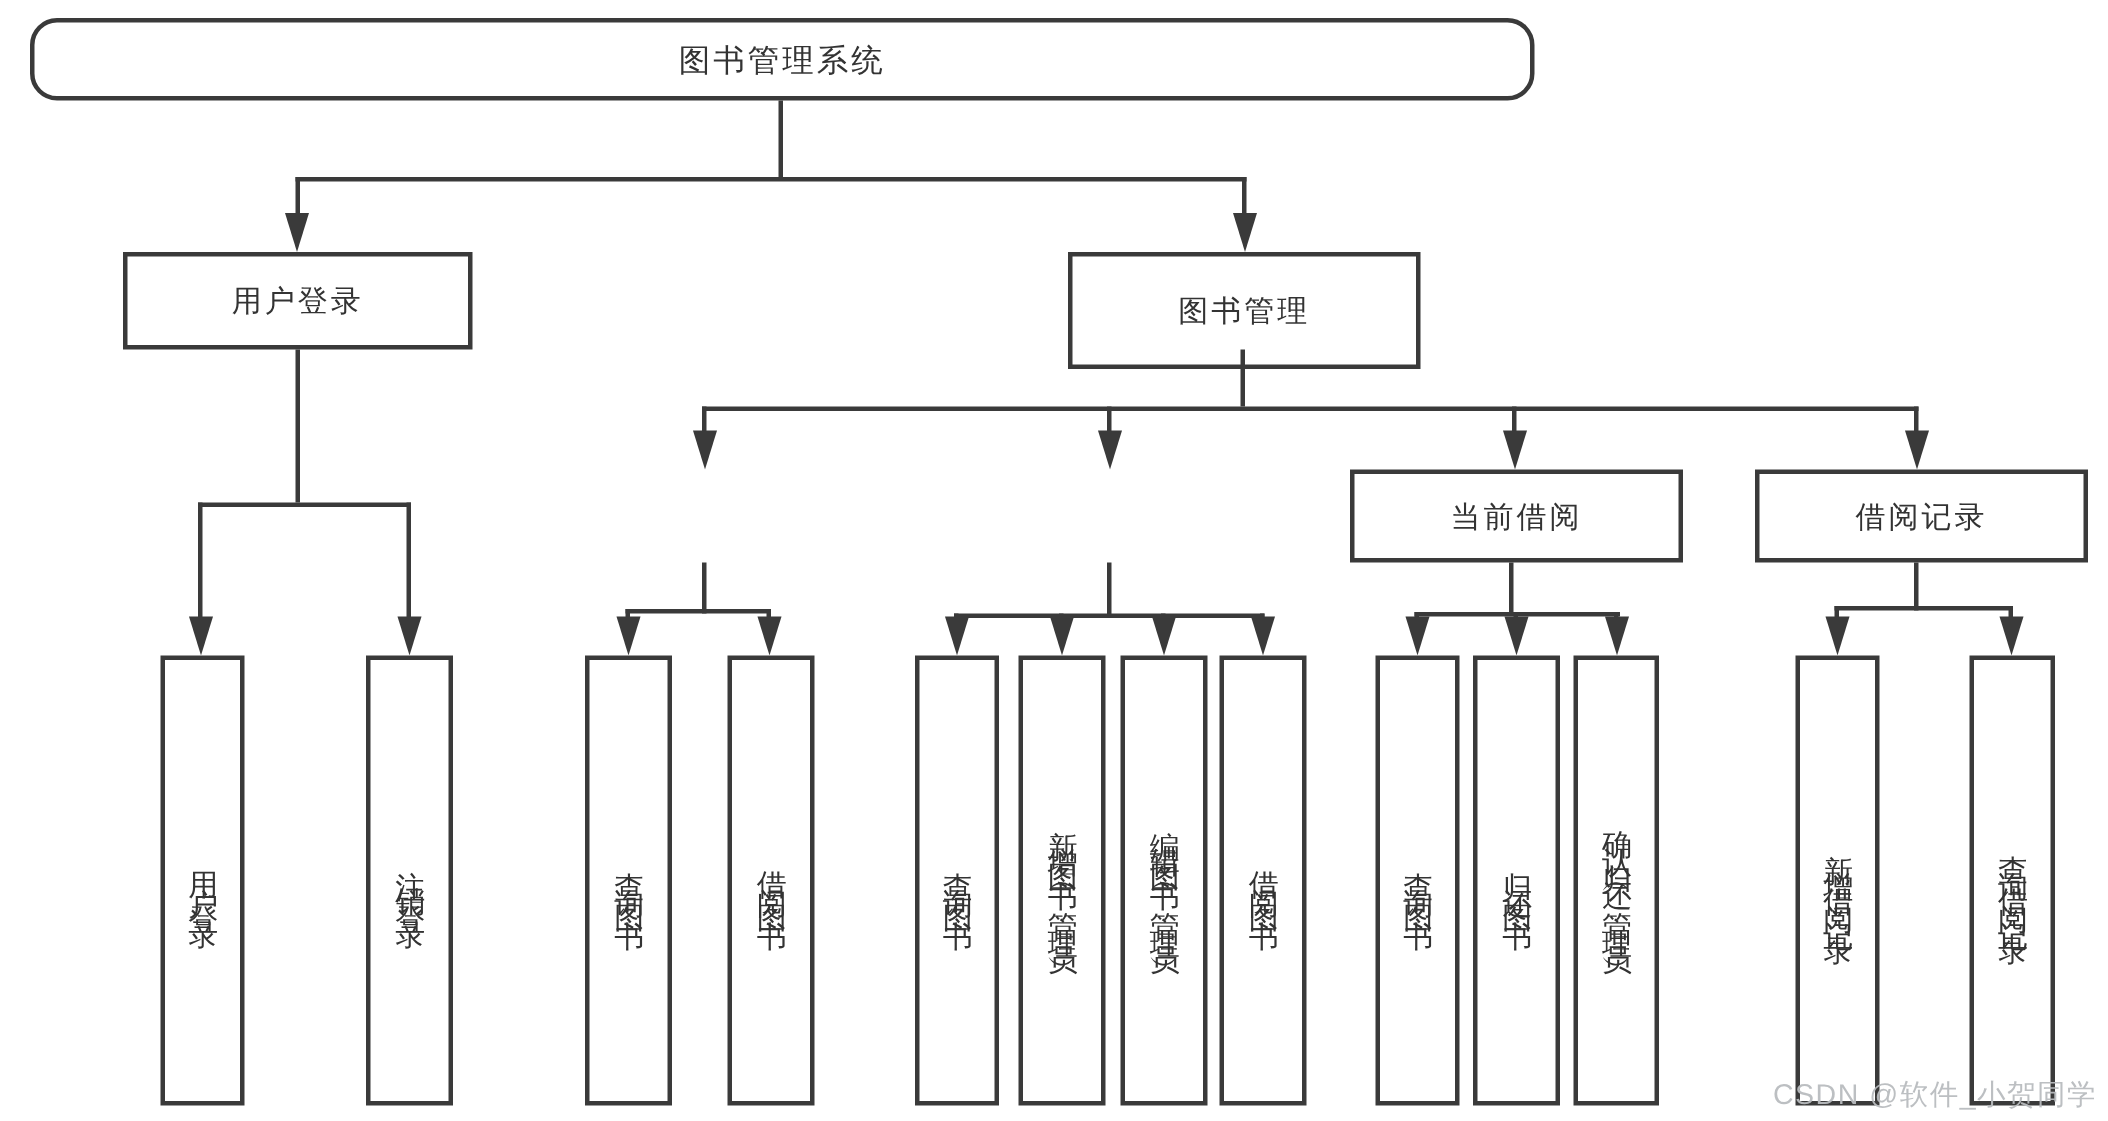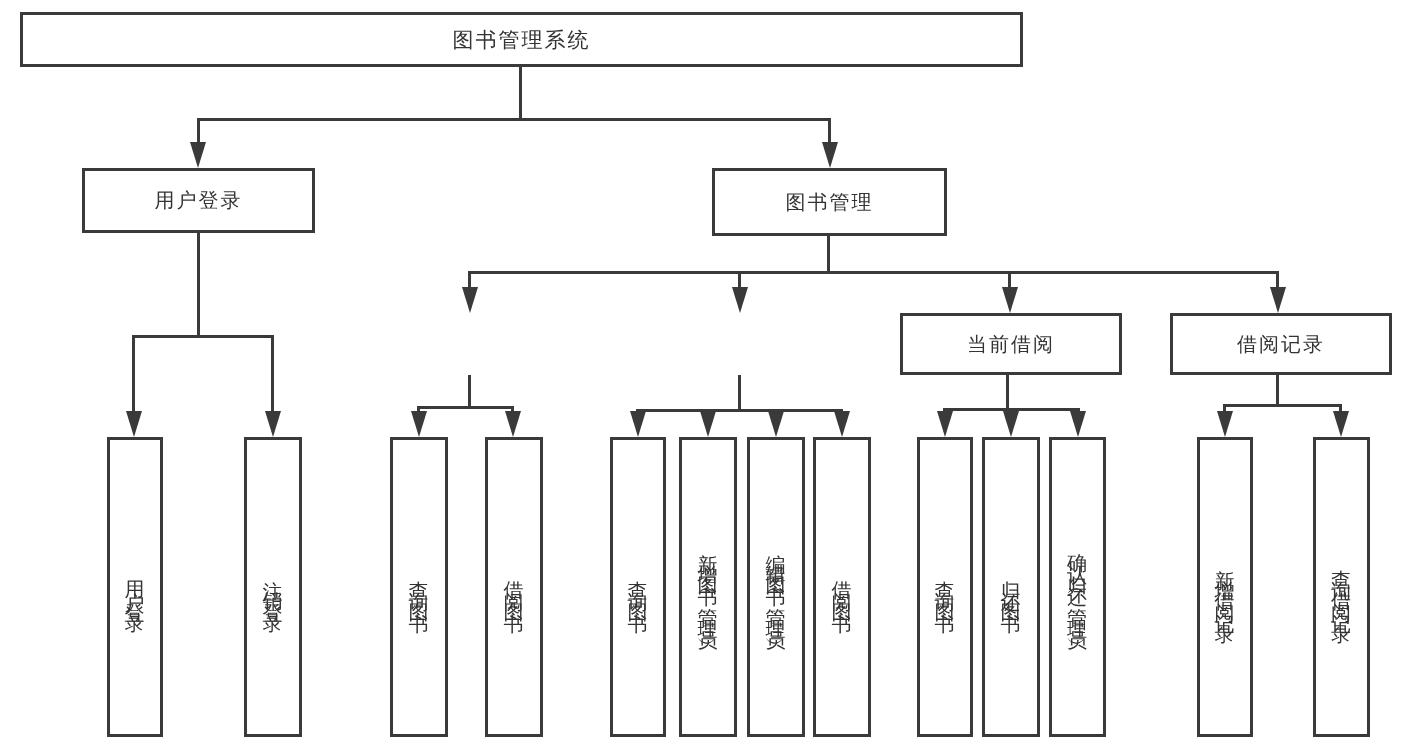--- a/index.html
+++ b/index.html
@@ -30,35 +30,35 @@
   .watermark{
     position:absolute;right:7px;bottom:4px;z-index:10;
     color:#b9bcbf;font-size:19px;letter-spacing:1px;opacity:.95;
   }
 </style>
 </head>
 <body>
 
 <div id="canvas">
 
-  <div class="box root-box" style="left:20px;top:12px;width:1003px;height:55px;">
+  <div class="box root-box" style="left:20px;top:12px;width:1003px;height:55px;border-radius:18px;">
     <span>图书管理系统</span>
   </div>
 
   <div class="cline" style="left:519px;top:67px;width:3px;height:51px;"></div>
   <div class="cline" style="left:197px;top:118px;width:634px;height:3px;"></div>
   <div class="cline" style="left:197px;top:118px;width:3px;height:28px;"></div>
   <div class="arrow" style="left:190px;top:142px;"></div>
   <div class="cline" style="left:828px;top:118px;width:3px;height:28px;"></div>
   <div class="arrow" style="left:822px;top:142px;"></div>
 
   <div class="box" style="left:82px;top:168px;width:233px;height:65px;">
     <span>用户登录</span>
   </div>
-  <div class="box" style="left:712px;top:168px;width:235px;height:68px;">
+  <div class="box" style="left:712px;top:168px;width:235px;height:78px;">
     <span>图书管理</span>
   </div>
 
   <div class="cline" style="left:197px;top:233px;width:3px;height:102px;"></div>
   <div class="cline" style="left:132px;top:335px;width:142px;height:3px;"></div>
   <div class="cline" style="left:132px;top:335px;width:3px;height:80px;"></div>
   <div class="arrow" style="left:126px;top:411px;"></div>
   <div class="cline" style="left:271px;top:335px;width:3px;height:80px;"></div>
   <div class="arrow" style="left:265px;top:411px;"></div>
 
@@ -151,14 +151,15 @@
     <span class="vtext">确认归还（管理员）</span>
   </div>
 
   <div class="leaf" style="left:1197px;width:56px;">
     <span class="vtext">新增借阅记录</span>
   </div>
   <div class="leaf" style="left:1313px;width:57px;">
     <span class="vtext">查询借阅记录</span>
   </div>
 
+  <div class="watermark">CSDN @软件_小贺同学</div>
 
 </div>
 
 </body></html>

